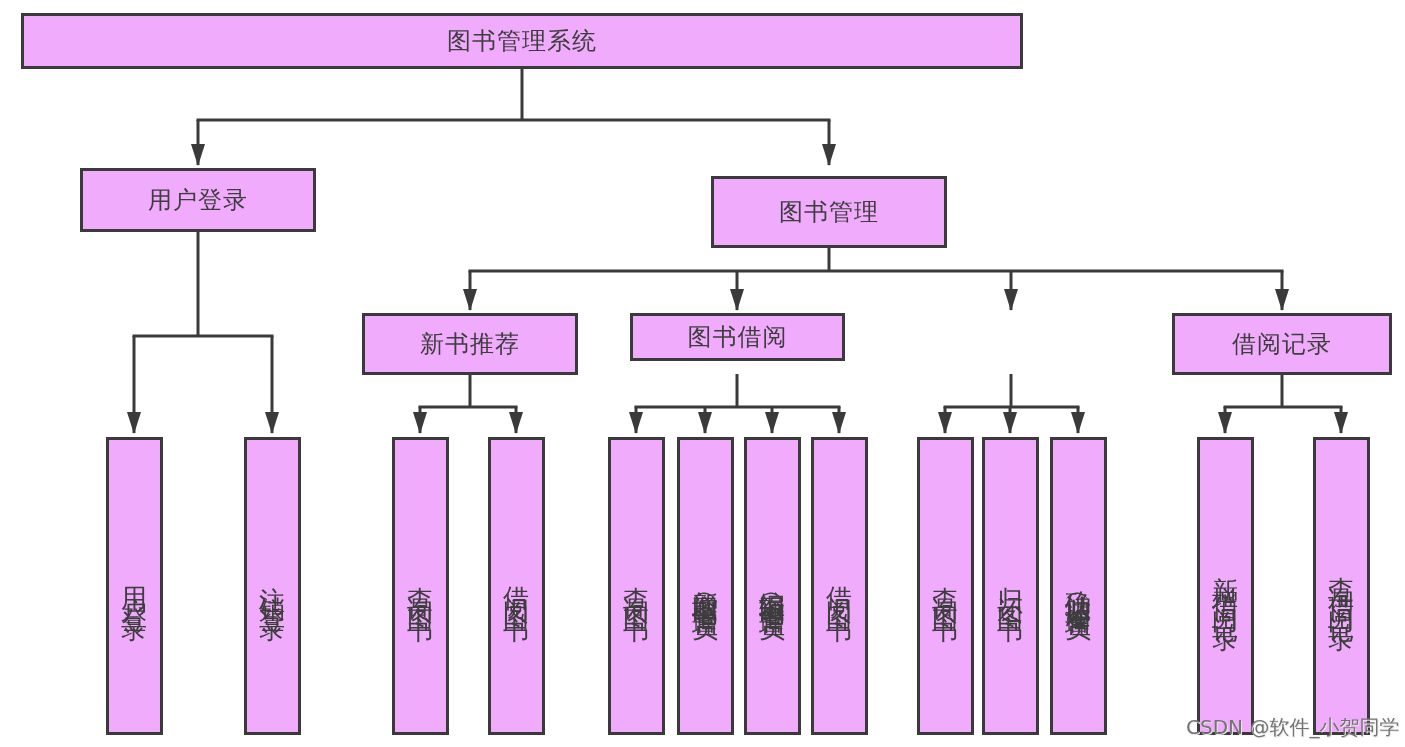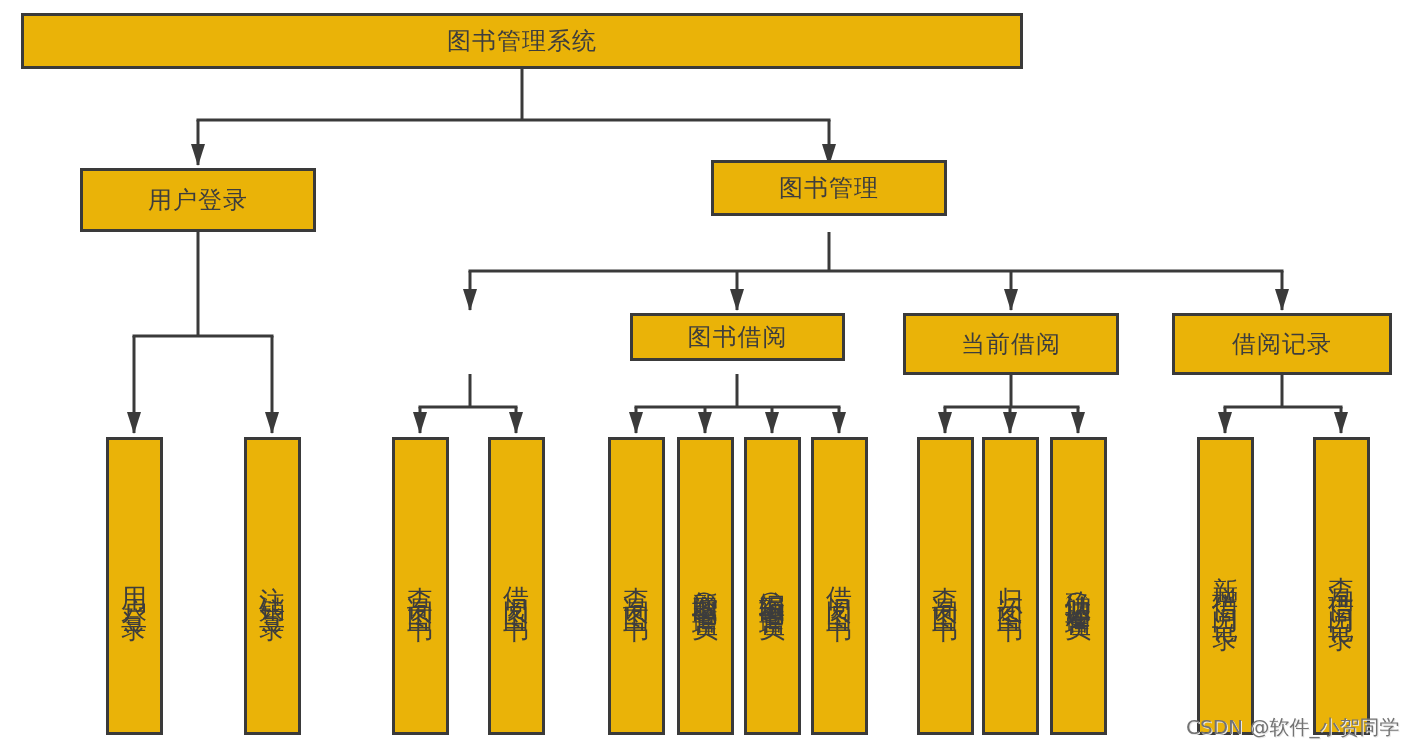--- a/index.html
+++ b/index.html
@@ -7,21 +7,21 @@
     position:relative;
     width:1405px;height:747px;
     background:#ffffff;
     font-family:"DejaVu Sans","Liberation Sans",sans-serif;
     overflow:hidden;
   }
   #wires{position:absolute;left:0;top:0;z-index:1;}
   .node{
     position:absolute;
     box-sizing:border-box;
-    background:#eab308;
+    background:#f0abfc;
     border:3px solid #3a3a3a;
     color:#3d3d3d;
     display:flex;
     align-items:center;
     justify-content:center;
     z-index:2;
   }
   .h{font-size:24px;letter-spacing:1px;}
   .v{
     writing-mode:vertical-rl;
@@ -89,24 +89,24 @@
       <path d="M1282 374 V407"></path>
       <path d="M1223.5 407 H1342.5"></path>
       <path d="M1225 407 V433" marker-end="url(#arw)"></path>
       <path d="M1341 407 V433" marker-end="url(#arw)"></path>
     </g>
   </svg>
 
   <div class="node h" style="left:21px;top:13px;width:1002px;height:56px">图书管理系统</div>
 
   <div class="node h" style="left:80px;top:168px;width:236px;height:64px">用户登录</div>
-  <div class="node h" style="left:711px;top:160px;width:236px;height:56px">图书管理</div>
+  <div class="node h" style="left:711px;top:176px;width:236px;height:72px">图书管理</div>
 
+  <div class="node h" style="left:362px;top:313px;width:216px;height:62px">新书推荐</div>
   <div class="node h" style="left:630px;top:313px;width:215px;height:48px">图书借阅</div>
-  <div class="node h" style="left:903px;top:313px;width:216px;height:62px">当前借阅</div>
   <div class="node h" style="left:1172px;top:313px;width:220px;height:62px">借阅记录</div>
 
   <div class="node v" style="left: 106px; top: 437px; width: 57px; height: 298px; letter-spacing: 10px;">用户登录</div>
   <div class="node v" style="left: 244px; top: 437px; width: 57px; height: 298px; letter-spacing: 10px;">注销登录</div>
 
   <div class="node v" style="left: 392px; top: 437px; width: 57px; height: 298px; letter-spacing: 10px;">查询图书</div>
   <div class="node v" style="left: 488px; top: 437px; width: 57px; height: 298px; letter-spacing: 10px;">借阅图书</div>
 
   <div class="node v" style="left: 608px; top: 437px; width: 57px; height: 298px; letter-spacing: 10px;">查询图书</div>
   <div class="node v" style="left: 677px; top: 437px; width: 57px; height: 298px; letter-spacing: 3.6px;">新增图书（管理员）</div>

